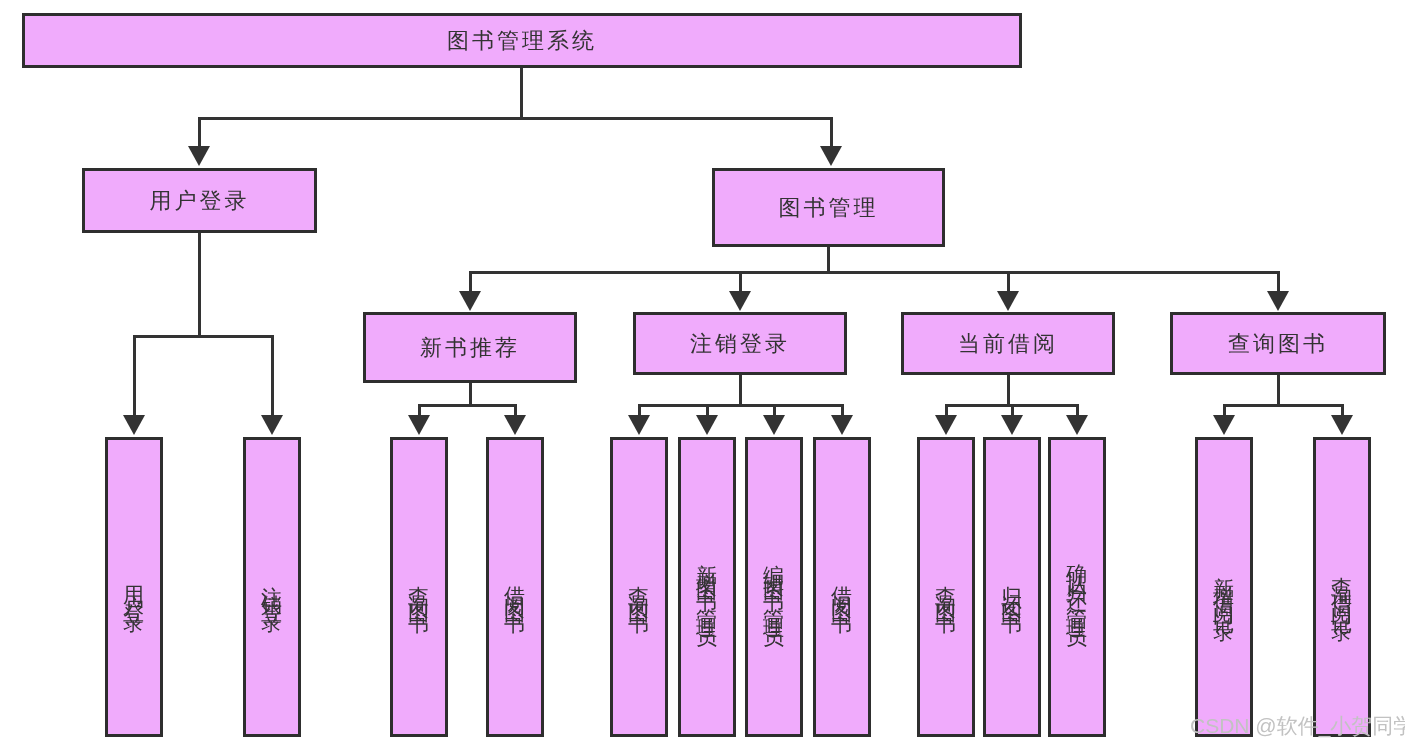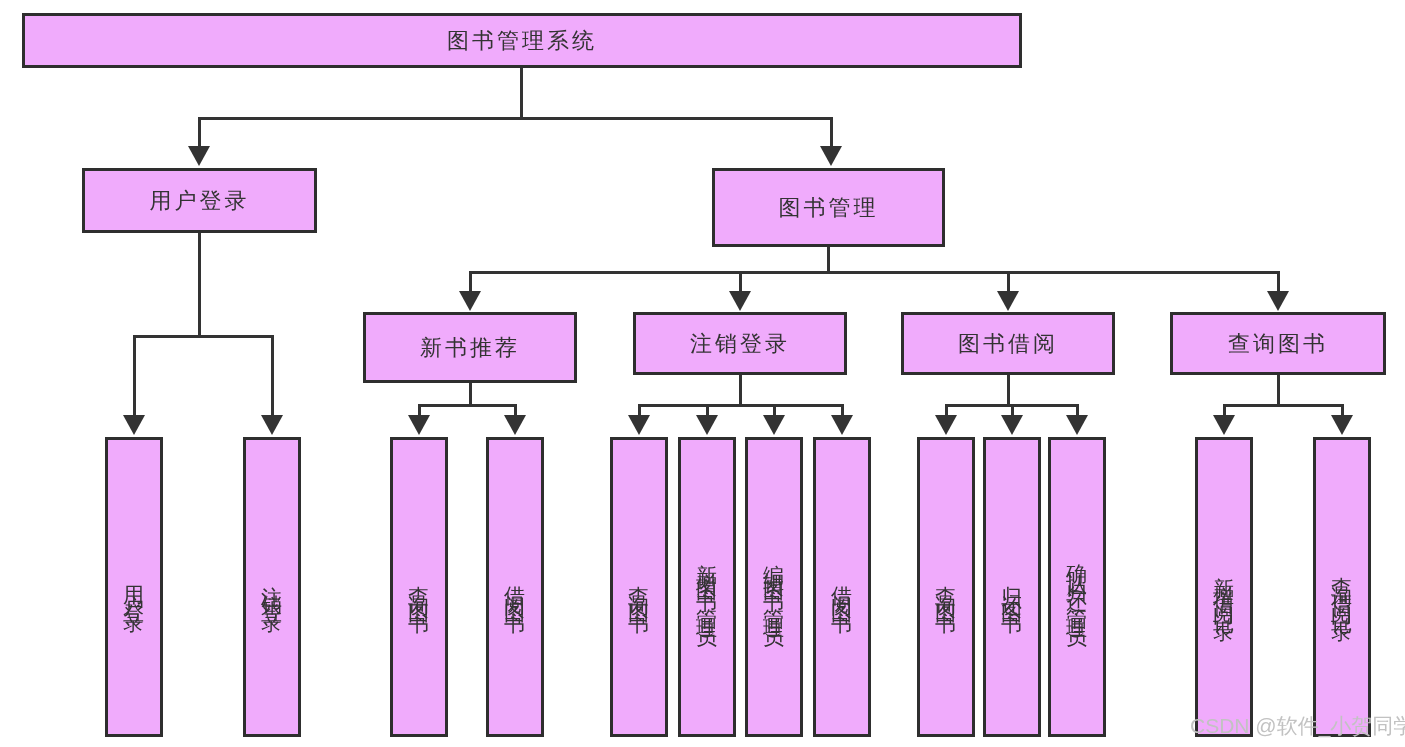--- a/index.html
+++ b/index.html
@@ -88,21 +88,21 @@
       <div class="arrow" style="left: 1331px; top: 415px;"></div>
     </div>
 
   <div class="box hbox" style="left:22px;top:13px;width:1000px;height:55px">图书管理系统</div>
 
   <div class="box hbox" style="left:82px;top:168px;width:235px;height:65px">用户登录</div>
   <div class="box hbox" style="left:712px;top:168px;width:233px;height:79px">图书管理</div>
 
   <div class="box hbox" style="left:363px;top:312px;width:214px;height:71px">新书推荐</div>
   <div class="box hbox" style="left:633px;top:312px;width:214px;height:63px">注销登录</div>
-  <div class="box hbox" style="left:901px;top:312px;width:214px;height:63px">图书借阅</div>
+  <div class="box hbox" style="left:901px;top:312px;width:214px;height:63px">当前借阅</div>
   <div class="box hbox" style="left:1170px;top:312px;width:216px;height:63px">查询图书</div>
 
   <div class="box vbox" style="left:105px;top:437px;width:58px;height:300px">
     <span>用户登录</span>
   </div>
   <div class="box vbox" style="left:243px;top:437px;width:58px;height:300px">
     <span>注销登录</span>
   </div>
 
   <div class="box vbox" style="left:390px;top:437px;width:58px;height:300px">

